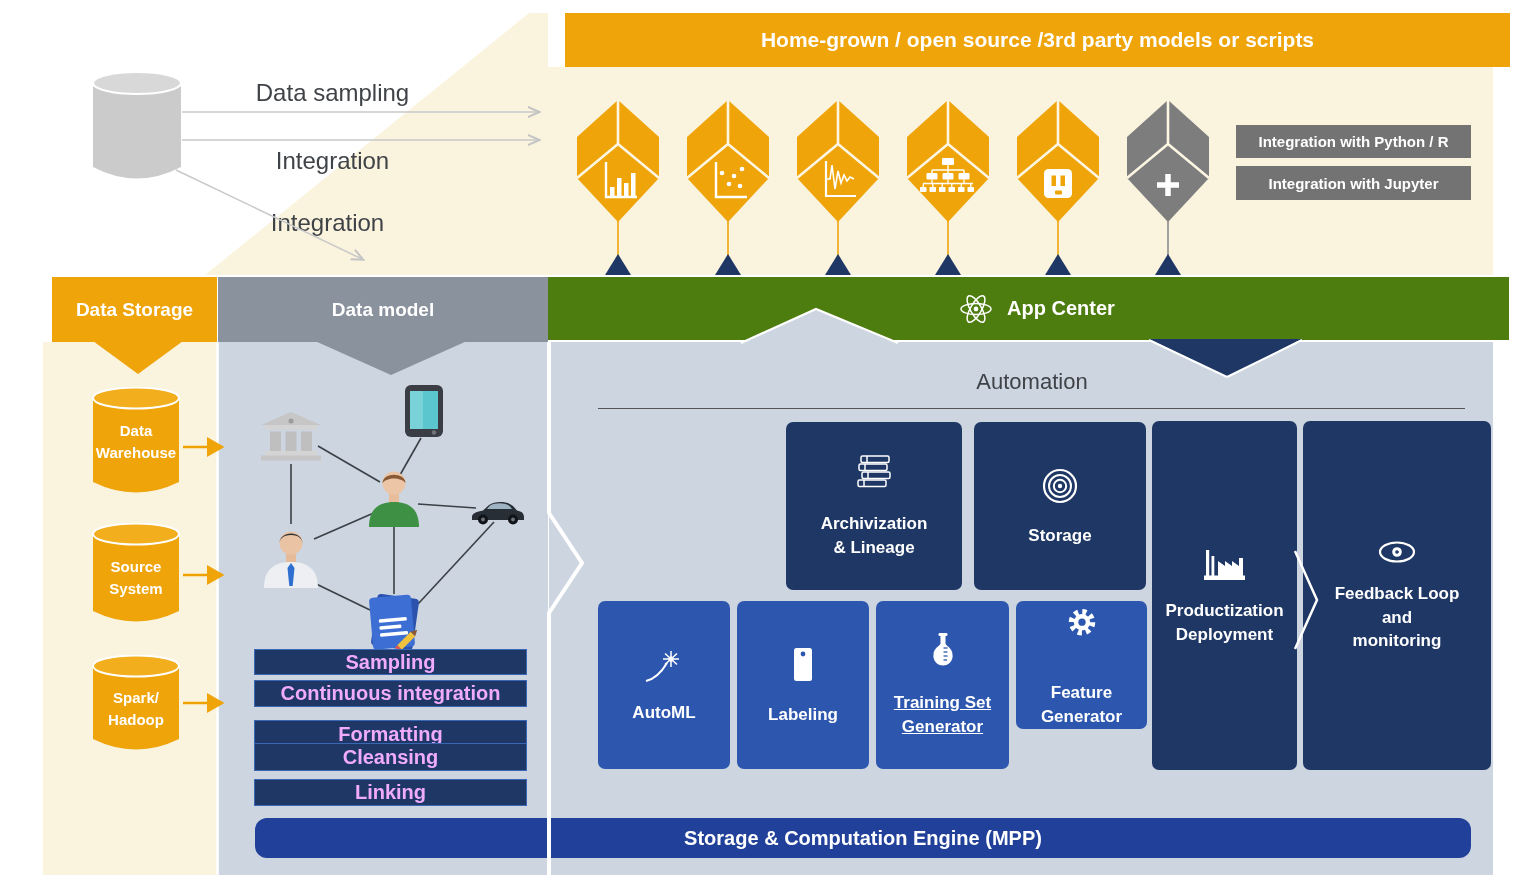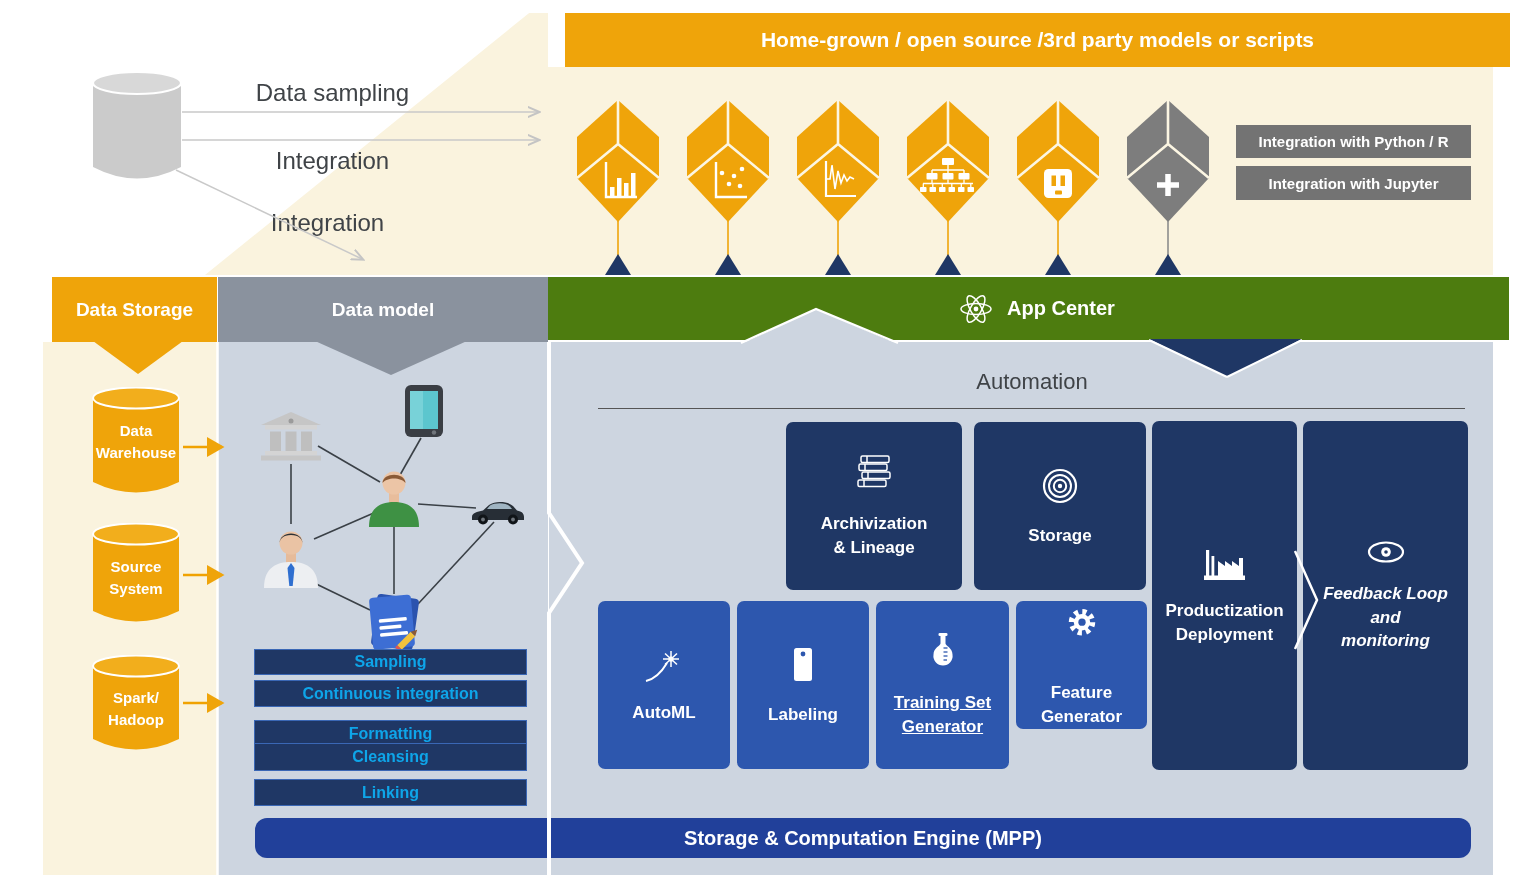--- a/index.html
+++ b/index.html
@@ -11,21 +11,21 @@
   .banner{display:flex;align-items:center;justify-content:center;color:#fff;font-weight:bold;}
   .flow-label{color:#3F4347;font-size:24px;text-align:center;}
   .dark-btn{background:#737373;color:#fff;font-weight:bold;font-size:15px;
             display:flex;align-items:center;justify-content:center;}
   .tile{border-radius:7px;display:flex;flex-direction:column;align-items:center;justify-content:center;
         color:#fff;text-align:center;font-weight:bold;font-size:17px;line-height:1.4;}
   .tile.navy{background:#1F3765;}
   .tile.blue{background:#2D57AE;}
   .tile .ic{margin-bottom:16px;}
   .tile span{display:block;}
-  .step-bar{background:#1F3765;border:1px solid #3a67b5;color:#0ea5e9;font-weight:bold;font-size:16px;
+  .step-bar{background:#1F3765;border:1px solid #3a67b5;color:#f0abfc;font-weight:bold;font-size:20px;
             display:flex;align-items:center;justify-content:center;}
   .cyl-label{color:#fff;font-weight:bold;font-size:15px;text-align:center;line-height:22px;}
   .cyl-label span{display:block;}
   svg{display:block;}
   .overlay{pointer-events:none;}
 </style>
 </head>
 <body>
 
 <div id="canvas">
@@ -369,21 +369,21 @@
         <rect x="-13.5" y="-9" width="2.8" height="21"></rect>
         <path d="M-7,12 V-4 L0,1 V-4 L7,1 V-4 L14,1 V-7 H18 V12 Z"></path>
         <rect x="-21" y="10.5" width="41" height="4.5"></rect>
       </g>
     </svg>
     <div>
       <span>Productization</span>
         <span>Deployment</span>
     </div>
   </div>
-  <div class="tile navy abs" style="left:1303px;top:421px;width:165px;height:349px;font-style:italic;">
+  <div class="tile navy abs" style="left:1303px;top:421px;width:188px;height:349px;">
     <svg class="ic" width="46" height="28" viewBox="-23 -14 46 28">
       <ellipse rx="17" ry="9.5" stroke="#fff" stroke-width="2.2" fill="none"></ellipse>
       <circle r="4.8" fill="#fff"></circle>
       <circle r="1.8" fill="#1F3765"></circle>
     </svg>
     <div>
       <span>Feedback Loop</span>
         <span>and</span>
         <span>monitoring</span>
     </div>

